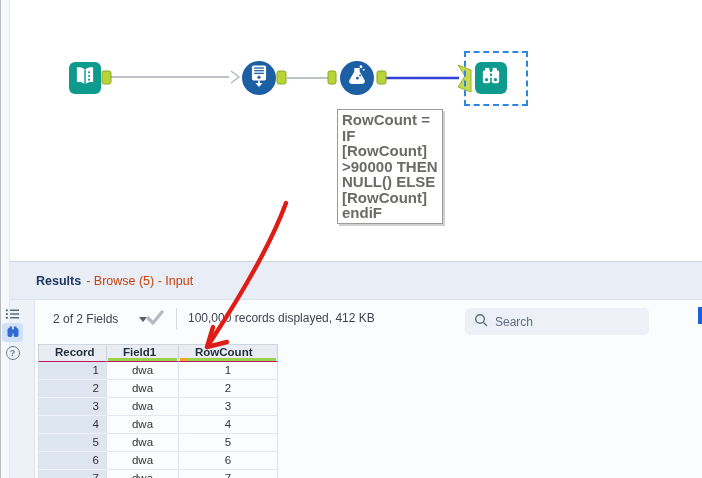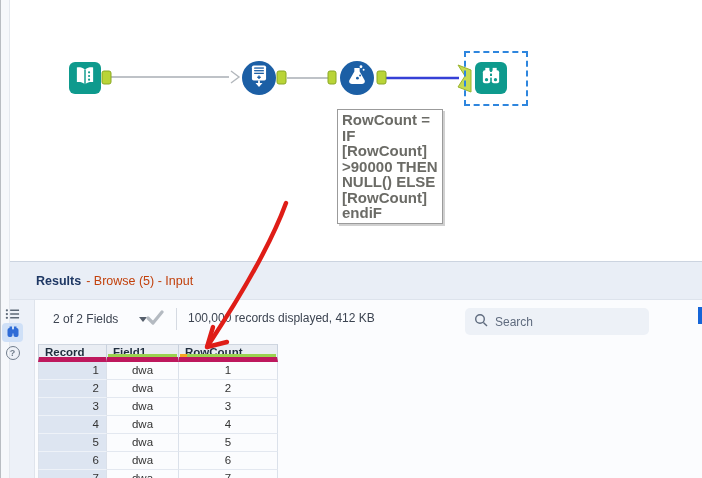--- a/index.html
+++ b/index.html
@@ -34,21 +34,21 @@
   .caret { margin-left:9px; width:0; height:0; border-left:4px solid transparent; border-right:4px solid transparent; border-top:5px solid #555e6b; }
   .divider { left:176px; top:308px; width:1px; height:22px; background:#d5dae2; }
   .records-info { left:188px; top:311px; font-size:12px; color:#3c4451; }
   .search-box { left:465px; top:308px; width:184px; height:27px; background:#edf1f7; border-radius:5px; display:flex; align-items:center; padding-left:9px; }
   .search-ph { font-size:12px; color:#5f6b7e; margin-left:7px; }
   .scroll-thumb { right:0; top:307px; width:4px; height:17px; background:#1565D8; }
 
   
   .grid { left:38px; top:344px; width:240px; }
   .grid-head { display:flex; height:18px; }
-  .th { position:relative; background:#e9edf3; border-right:1px solid #c9d1dd; border-bottom:5px solid #be185d; border-top:1px solid #cfd6e0; font-size:11.5px; font-weight:bold; color:#1f2d3d; padding:1px 0 0 6px; }
+  .th { position:relative; background:#e9edf3; border-right:1px solid #c9d1dd; border-bottom:1px solid #be185d; border-top:1px solid #cfd6e0; font-size:11.5px; font-weight:bold; color:#1f2d3d; padding:1px 0 0 16px; }
   .th:first-child { border-left:1px solid #c9d1dd; }
   .qbar { position:absolute; left:1px; right:1px; bottom:0; height:3px; display:flex; }
   .row { display:flex; height:18px; }
   .td { font-size:11.5px; color:#333; border-right:1px solid #dbe1ea; border-bottom:1px solid #e3e8f0; padding:2px 5px 0 5px; overflow:hidden; white-space:nowrap;text-align:center; }
   .td.rec { background:#dde5f1; text-align:right; padding-right:7px; border-bottom:1px solid #eef2f8; border-left:1px solid #dbe1ea; color:#2c3razor:#2c3a4d; }
   .c0 { width:69px; } .c1 { width:72px; } .c2 { width:99px; }
 
   .overlay { left:0; top:0; width:702px; height:478px; pointer-events:none; z-index:50; }
 </style>
 </head>

